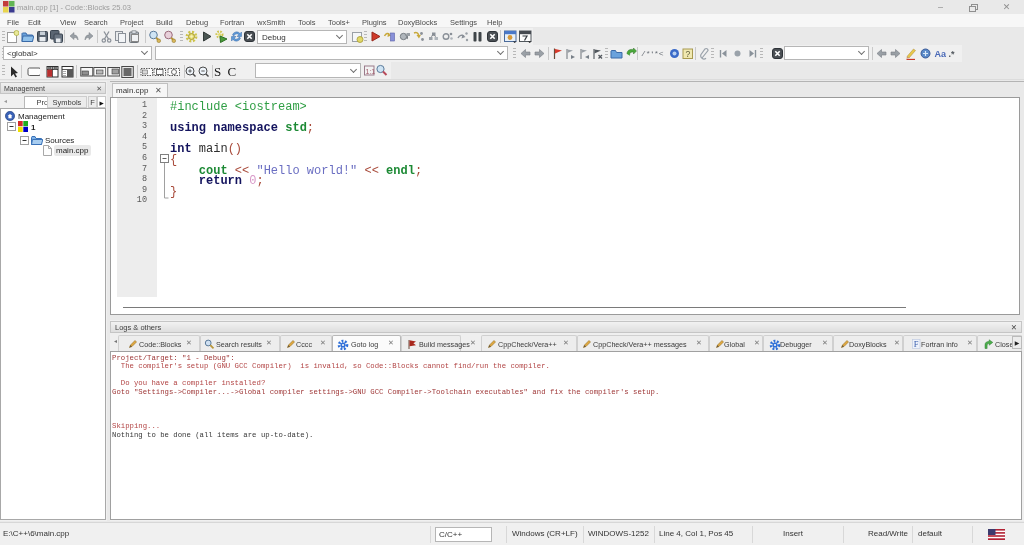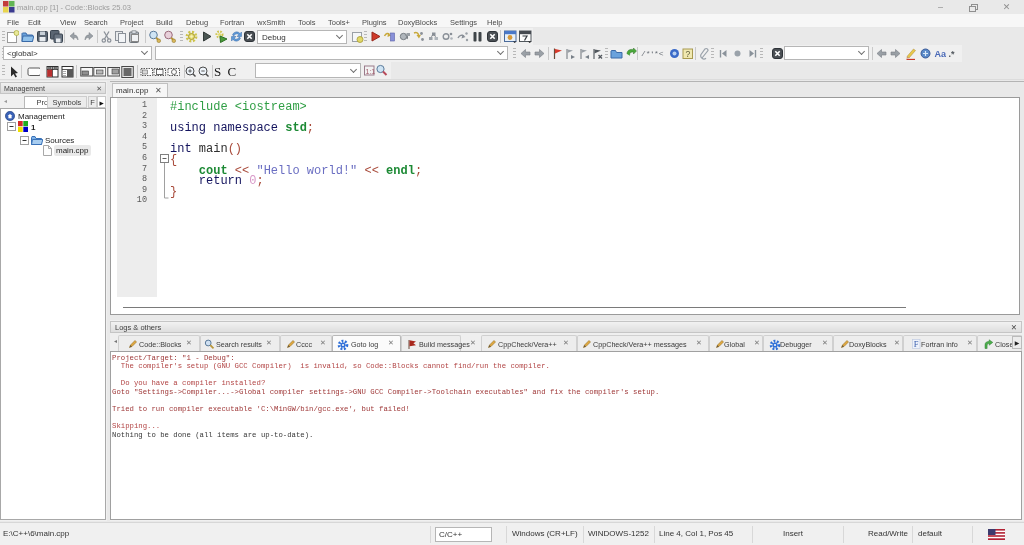--- a/index.html
+++ b/index.html
@@ -27,21 +27,21 @@
 .mtab{position:absolute;top:1px;height:12px;font-size:7.5px;color:#3c3c3c;text-align:center;line-height:12px}
 #mtree{position:absolute;left:0;top:27px;width:106px;height:412px;background:#fff;border:1px solid #a8a8a8}
 .titem{position:absolute;font-size:8px;color:#222;line-height:10px}
 
 #ednb{left:110px;top:81px;width:914px;height:237px;background:#e9e9e9;border-top:1px solid #b4b4b4}
 #edtab{position:absolute;left:2px;top:1px;width:56px;height:14px;background:#f6f6f6;border:1px solid #c0c0c0;border-bottom:none;font-size:8px;color:#333}
 #edit{position:absolute;left:0px;top:15px;width:910px;height:218px;background:#fff;border:1px solid #9a9a9a}
 #lnmargin{position:absolute;left:6px;top:0px;width:40px;height:199px;background:#ededed}
 .ln{position:absolute;width:36px;text-align:right;font-family:"Liberation Mono",monospace;font-size:8.5px;color:#5a5a5a}
 .code{position:absolute;left:59px;font-family:"Liberation Mono",monospace;font-size:12px;white-space:pre;letter-spacing:0px}
-.k{color:#14145e;font-weight:normal}
+.k{color:#14145e;font-weight:bold}
 .g{color:#1d8a35;font-weight:bold}
 .pp{color:#2f9e44}
 .op{color:#a84a3a}
 .str{color:#6a6ec2}
 .num{color:#d898c8}
 
 #logs{left:110px;top:320px;width:914px;height:201px;background:#f0f0f0}
 #logcap{position:absolute;left:0;top:1px;width:912px;height:12px;background:linear-gradient(#f2f2f2,#dedede);border:1px solid #c5c5c5;font-size:7.5px;color:#404040;line-height:11px;padding-left:4px}
 #logtabs{position:absolute;left:0;top:13px;width:912px;height:18px;background:#efefef}
 .ltab{position:absolute;top:2px;height:16px;font-size:7.2px;color:#3a3a3a;border:1px solid #d0d0d0;border-bottom:none;background:#ededed;border-radius:2px 2px 0 0}
@@ -609,21 +609,20 @@
         </svg>
         <span class="lt" style="left:17px">Close</span>
       </div>
     <div class="abs" style="left:902px;top:3px;width:10px;height:13px;background:#ececec;border:1px solid #bbb;font-size:6px;color:#222;text-align:center;line-height:12px">▶</div>
   </div>
   <div id="logbody">
     <div class="log" style="top:1.7px;color:#9e3636">Project/Target: "1 - Debug":</div>
     <div class="log" style="top:10.25px;color:#b24444">  The compiler's setup (GNU GCC Compiler)  is invalid, so Code::Blocks cannot find/run the compiler.</div>
     <div class="log" style="top:27.35px;color:#b24444">  Do you have a compiler installed?</div>
     <div class="log" style="top:35.9px;color:#9e3636">Goto "Settings-&gt;Compiler...-&gt;Global compiler settings-&gt;GNU GCC Compiler-&gt;Toolchain executables" and fix the compiler's setup.</div>
-    <div class="log" style="top:53px;color:#9e3636">Tried to run compiler executable 'C:\MinGW/bin/gcc.exe', but failed!</div>
     <div class="log" style="top:70.1px;color:#b24444">Skipping...</div>
     <div class="log" style="top:78.65px;color:#383838">Nothing to be done (all items are up-to-date).</div>
   </div>
 </div>
 
 <div class="abs" id="status">
   <span class="f" style="left:3px">E:\C++\6\main.cpp</span>
   <div class="combo" style="left:435px;top:4px;width:57px;height:15px">
       <span style="position:absolute;left:3px;top:2px">C/C++</span>
     </div>

